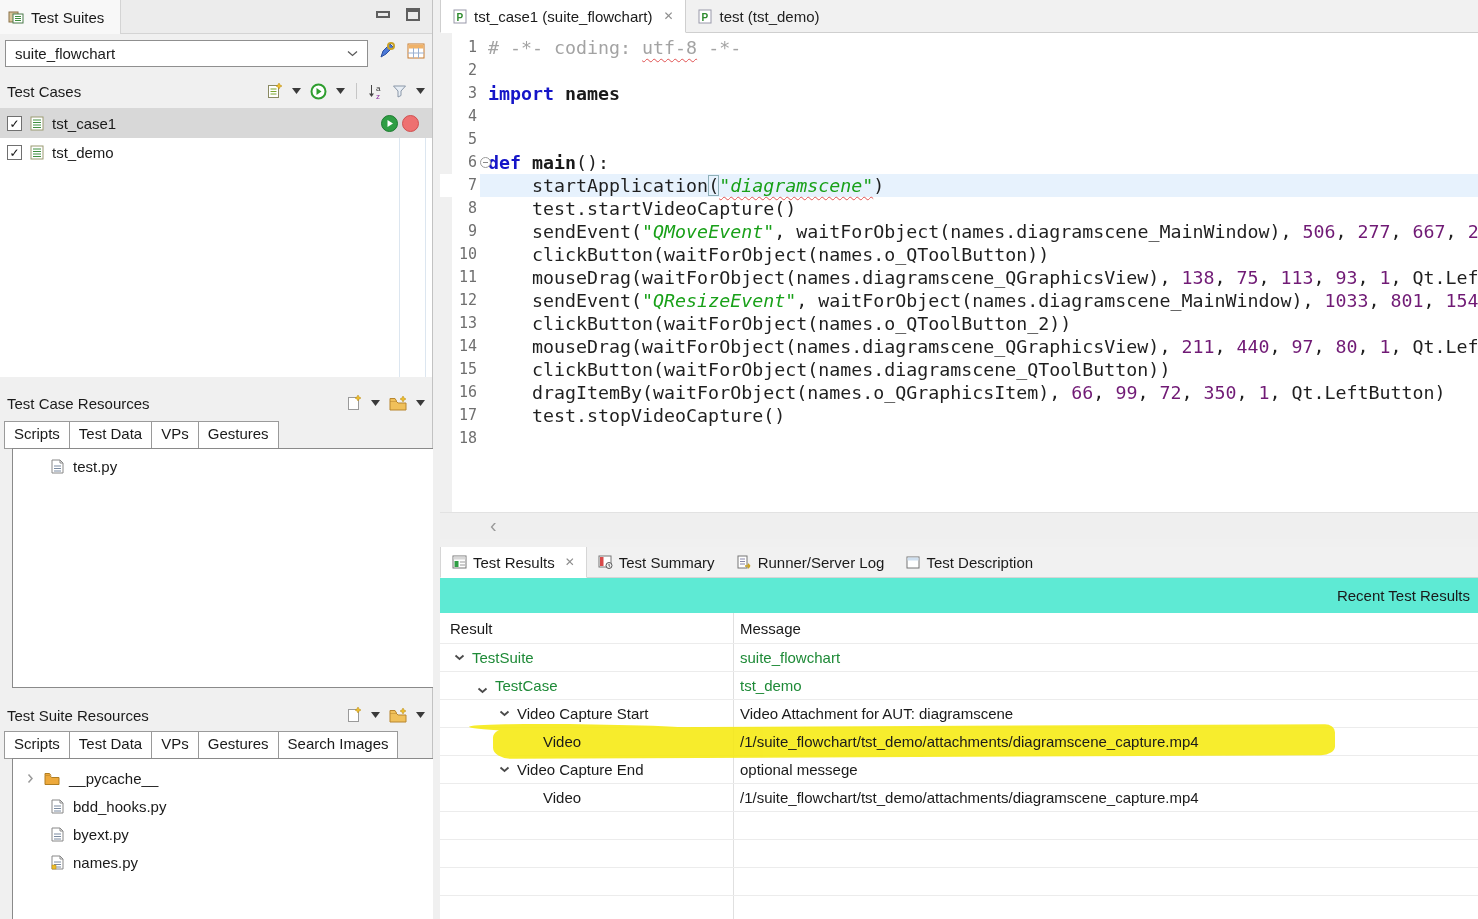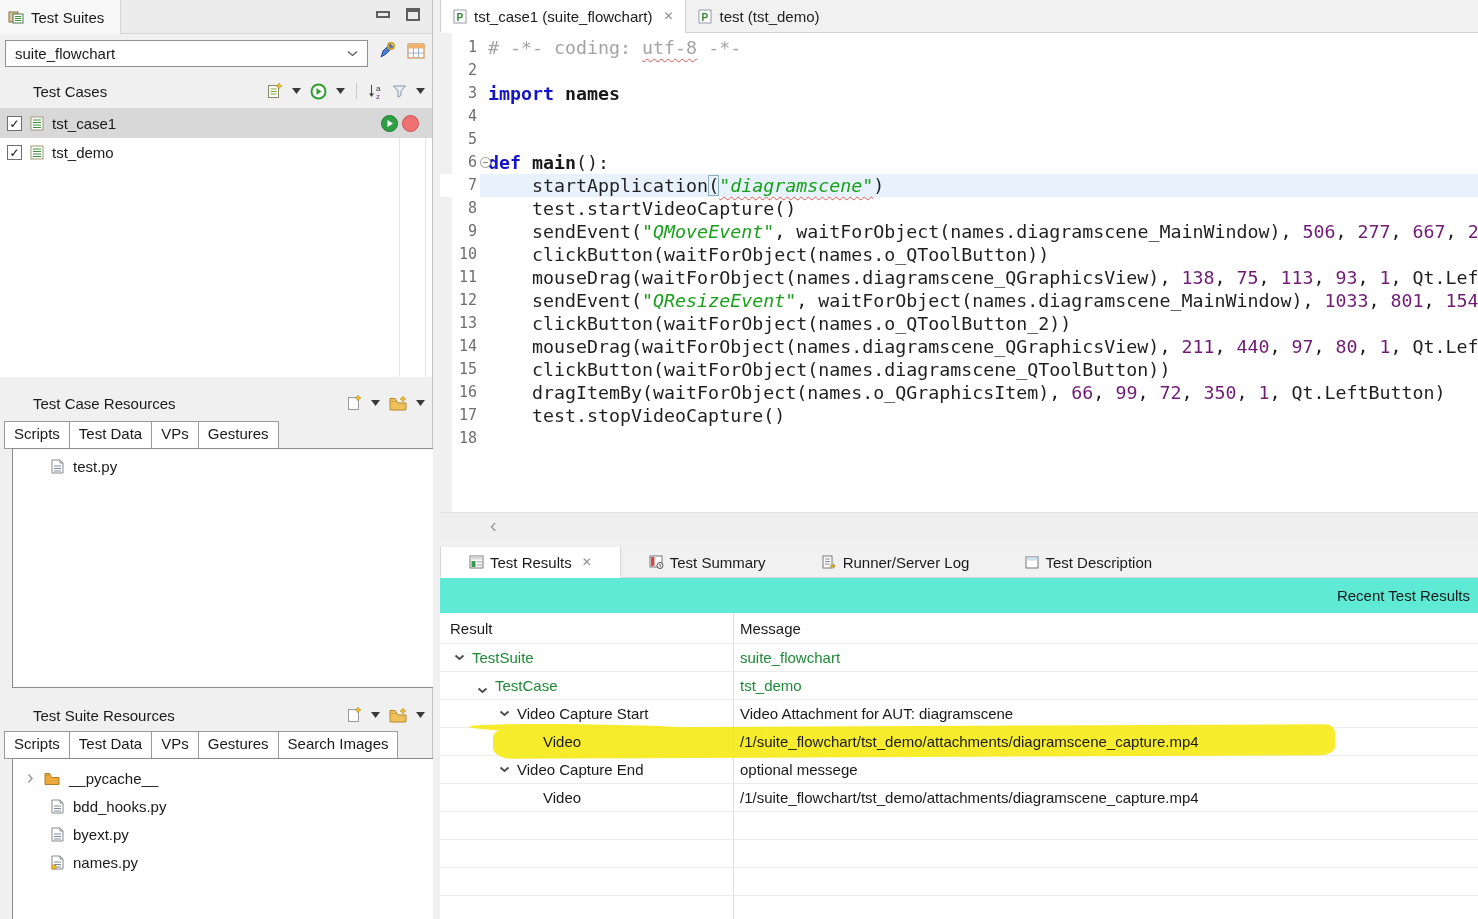--- a/index.html
+++ b/index.html
@@ -16,21 +16,21 @@
   .view-tab { position:absolute; left:0; top:0; height:34px; display:flex; align-items:center; gap:7px; padding:0 16px 0 8px; background:#f8f8f8; border-right:1px solid #d4d4d4; }
   .win-controls { position:absolute; right:12px; top:8px; display:flex; gap:16px; }
   .min-glyph { width:14px; height:7px; border:2px solid #5f5f5f; margin-top:3px; }
   .max-glyph { width:14px; height:13px; border:2px solid #5f5f5f; border-top-width:4px; }
 
   .suite-combo { position:absolute; left:5px; top:40px; width:363px; height:27px; background:#fff; border:1px solid #8f8f8f; display:flex; align-items:center; padding:0 9px; }
   .suite-combo .grow { flex:1; }
   .combo-icons { position:absolute; right:7px; top:42px; display:flex; gap:11px; }
 
   .section-header { position:absolute; left:0; right:0; height:30px; display:flex; align-items:center; padding:0 7px; }
-  .section-title { flex:1;margin-left:26px; }
+  .section-title { flex:1; }
   .mini-toolbar { display:flex; align-items:center; gap:9px; }
   .tb-sep { width:1px; height:16px; background:#c6c6c6; margin:0 2px; }
 
   .tc-list { position:absolute; left:0; top:108px; width:432px; height:269px; background:#fff; border-top:1px solid #d8d8d8; }
   .tc-row { height:29px; display:flex; align-items:center; gap:8px; padding:0 7px; position:relative; }
   .tc-row.selected { background:#d8d8d8; }
   .col-line { position:absolute; top:0; bottom:0; width:1px; background:#dce6f0; }
   .checkbox { width:15px; height:15px; background:#fff; border:1px solid #707070; display:flex; align-items:center; justify-content:center; font-size:12px; line-height:1; color:#111; }
   .row-run { position:absolute; top:6px; }
 
@@ -64,21 +64,21 @@
   .tok-num { color:#701a75; }
   .sq { text-decoration:underline; text-decoration-style:wavy; text-decoration-color:#e05252; text-decoration-thickness:1px; text-underline-offset:4px; }
   .boxed { outline:1px solid #8fb0b8; outline-offset:-1px; }
 
   .hscroll { position:absolute; left:440px; top:512px; right:0; height:27px; background:#efefef; border-top:1px solid #e2e2e2; }
   .hscroll .chev { position:absolute; left:50px; top:1px; color:#9a9a9a; font-size:20px; }
   .h-splitter { position:absolute; left:433px; top:539px; right:0; height:8px; background:#f0f0f0; }
 
   
   .bottom-tabbar { position:absolute; left:440px; top:547px; right:0; height:31px; background:#f1f1f1; border-bottom:1px solid #d6d6d6; display:flex; align-items:stretch; }
-  .bt-tab { display:flex; align-items:center; gap:6px; padding:0 28px; white-space:nowrap; }
+  .bt-tab { display:flex; align-items:center; gap:6px; padding:0 11px; white-space:nowrap; }
   .bt-tab.active { background:#fff; border-left:1px solid #d6d6d6; border-right:1px solid #d6d6d6; margin-bottom:-1px; border-bottom:1px solid #fff; }
   .recent-row { position:absolute; left:440px; top:578px; right:0; height:35px; background:#5eead4; display:flex; align-items:center; justify-content:flex-end; padding-right:8px; }
 
   .results-table { position:absolute; left:440px; top:613px; right:0; bottom:0; background:#fff; overflow:hidden; }
   .results-vline { position:absolute; left:293px; top:0; bottom:0; width:1px; background:#e0e0e0; }
   .t-header { height:31px; border-bottom:1px solid #ececec; position:relative; display:flex; align-items:center; }
   .t-row { height:28px; border-bottom:1px solid #ececec; position:relative; display:flex; align-items:center; }
   .res-cell { display:flex; align-items:center; gap:7px; position:relative; z-index:1; white-space:nowrap; }
   .msg-cell { position:absolute; left:300px; top:0; height:100%; display:flex; align-items:center; z-index:1; white-space:nowrap; }
   .lvl1 { padding-left:14px; } .lvl2 { padding-left:37px;align-items:flex-end; } .lvl3 { padding-left:59px; } .lvl4 { padding-left:103px; }

